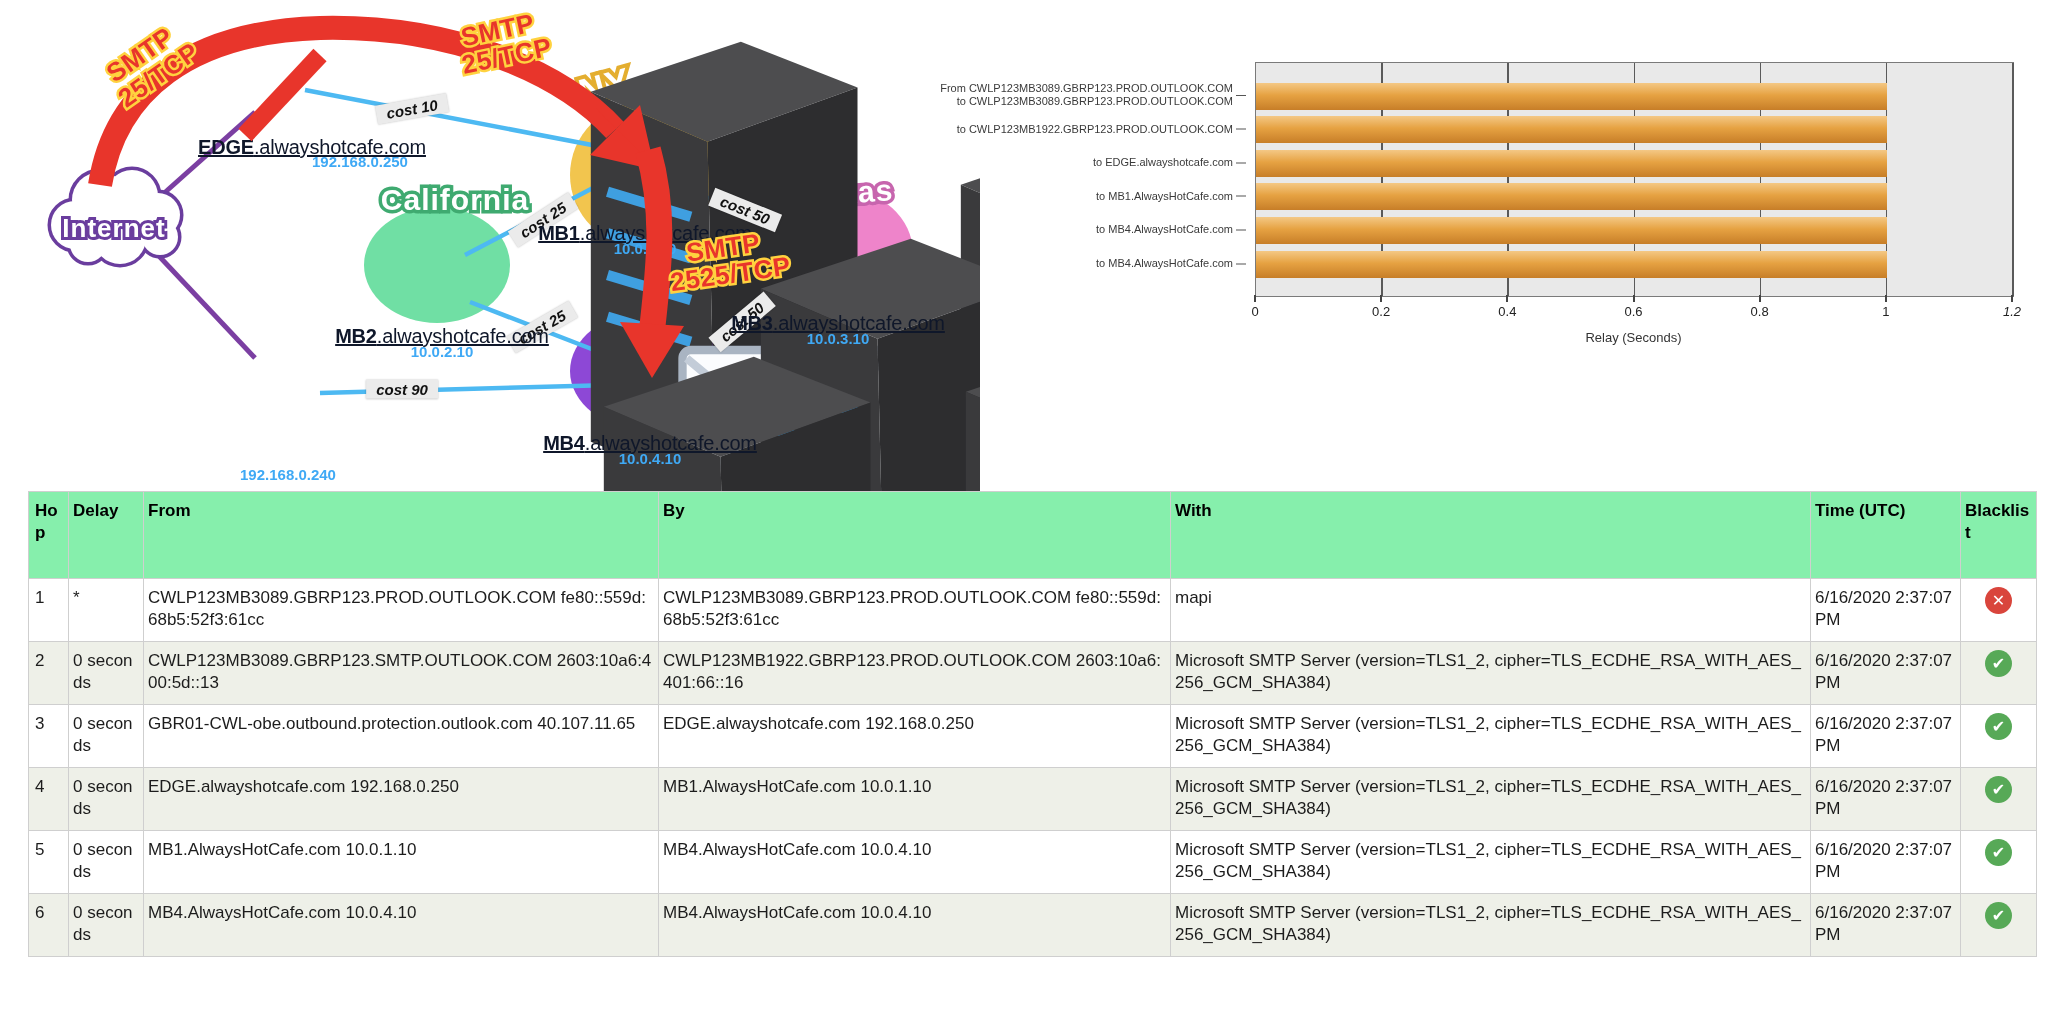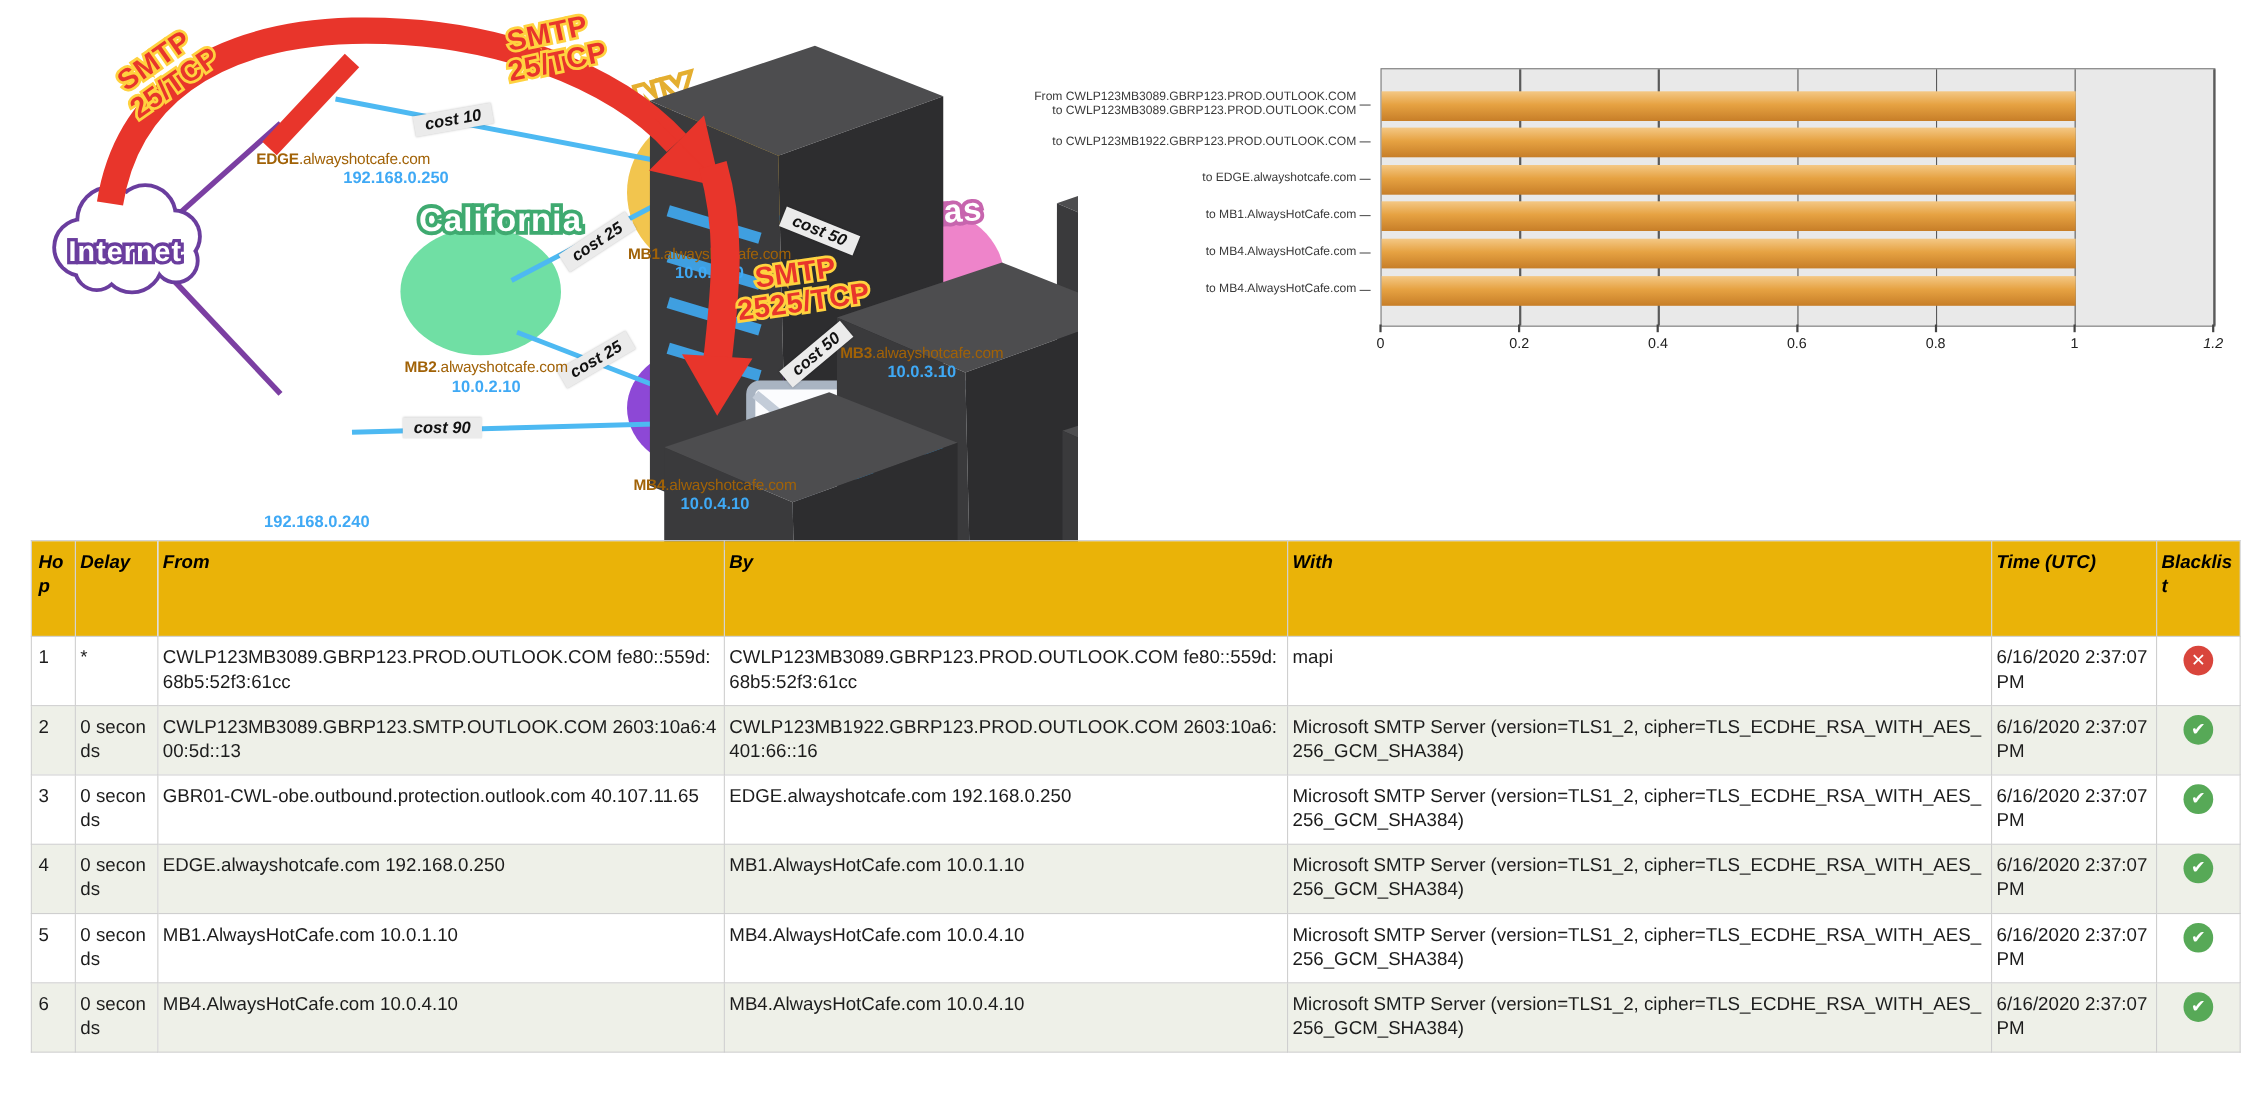--- a/index.html
+++ b/index.html
@@ -2,22 +2,22 @@
 <html><head>
 <meta charset="utf-8">
 <style>
   html,body{margin:0;padding:0;background:#fff;width:2048px;height:1013px;overflow:hidden;
     font-family:"Liberation Sans","DejaVu Sans",sans-serif;}
   
   #diagram{position:absolute;left:0;top:0;width:980px;height:500px;}
   #diagram svg{position:absolute;left:0;top:0;}
   .cost-label{position:absolute;background:#ebebeb;color:#111;font-weight:bold;font-style:italic;
     font-size:15px;padding:1px 10px;white-space:nowrap;box-shadow:0 0 2px rgba(0,0,0,.25);}
-  .node-label{position:absolute;transform:translateX(-50%);font-size:14px;color:#a16207;
-    white-space:nowrap;letter-spacing:-0.2px;}
+  .node-label{position:absolute;transform:translateX(-50%);font-size:20px;color:#0f172a;
+    white-space:nowrap;letter-spacing:-0.2px;text-decoration:underline;}
   .node-label .pfx{font-weight:800;}
   .node-ip{position:absolute;transform:translateX(-50%);font-size:15px;color:#3fa9f5;font-weight:600;
     white-space:nowrap;}
   .region-text{font-weight:800;paint-order:stroke;fill:#fff;letter-spacing:1px;}
   .smtp-text{font-weight:800;fill:#e8352b;stroke:#ffd23f;stroke-width:5px;paint-order:stroke;
     font-size:26px;letter-spacing:0.5px;}
   
   #chart{position:absolute;left:900px;top:40px;width:1148px;height:320px;}
   #chart-labels{position:absolute;left:20px;top:22px;width:327px;height:233px;text-decoration:underline;}
   .cat-label{position:absolute;right:14px;transform:translateY(-50%);text-align:right;
@@ -29,21 +29,21 @@
   .bar{position:absolute;left:0;height:27px;background:linear-gradient(180deg,#f4c885 0%,#e6a242 45%,#c77e28 100%);}
   .xtick{position:absolute;top:255px;width:2px;height:7px;background:#444;}
   .xtick-label{position:absolute;top:264px;transform:translateX(-50%);font-size:13px;color:#222;}
   #xaxis-title{position:absolute;top:290px;left:355px;width:757px;text-align:center;
     font-size:13px;color:#333;}
   
   #hoptable{position:absolute;left:28px;top:491px;border-collapse:collapse;table-layout:fixed;
     width:2008px;font-size:17px;color:#1c1c1c;}
   #hoptable th,#hoptable td{border:1px solid #cfcfcf;padding:8px 4px;vertical-align:top;
     text-align:left;line-height:22px;overflow:hidden;}
-  #hoptable th{background:#eab308;font-weight:bold;color:#000;height:70px;word-break:break-all;font-style:italic;}
+  #hoptable th{background:#86efac;font-weight:bold;color:#000;height:70px;word-break:break-all;}
   #hoptable td{word-break:break-all;}
   #hoptable tr.even td{background:#eef0e8;}
   #hoptable td.hop-cell,#hoptable th.hop-cell{padding:8px 6px;}
   #hoptable tbody tr{height:63px;}
   .bl-cell{text-align:center !important;}
   .bl-badge{display:inline-block;width:27px;height:27px;border-radius:50%;color:#fff;
     font-size:16px;font-weight:bold;line-height:27px;text-align:center;}
 </style>
 </head>
 <body>
@@ -233,20 +233,21 @@
       <div class="xtick-label" style="left: 252.333px;">0.4</div>
       <div class="xtick" style="left: 377.5px;"></div>
       <div class="xtick-label" style="left: 378.5px;">0.6</div>
       <div class="xtick" style="left: 503.667px;"></div>
       <div class="xtick-label" style="left: 504.667px;">0.8</div>
       <div class="xtick" style="left: 629.833px;"></div>
       <div class="xtick-label" style="left: 630.833px;">1</div>
       <div class="xtick" style="left: 756px;"></div>
       <div class="xtick-label" style="left: 757px; font-style: italic;">1.2</div>
     </div>
+  <div id="xaxis-title">Relay (Seconds)</div>
 </div>
 
 <table id="hoptable">
   <colgroup>
     <col style="width:40px">
       <col style="width:75px">
       <col style="width:515px">
     <col style="width:512px">
       <col style="width:640px">
       <col style="width:150px">

